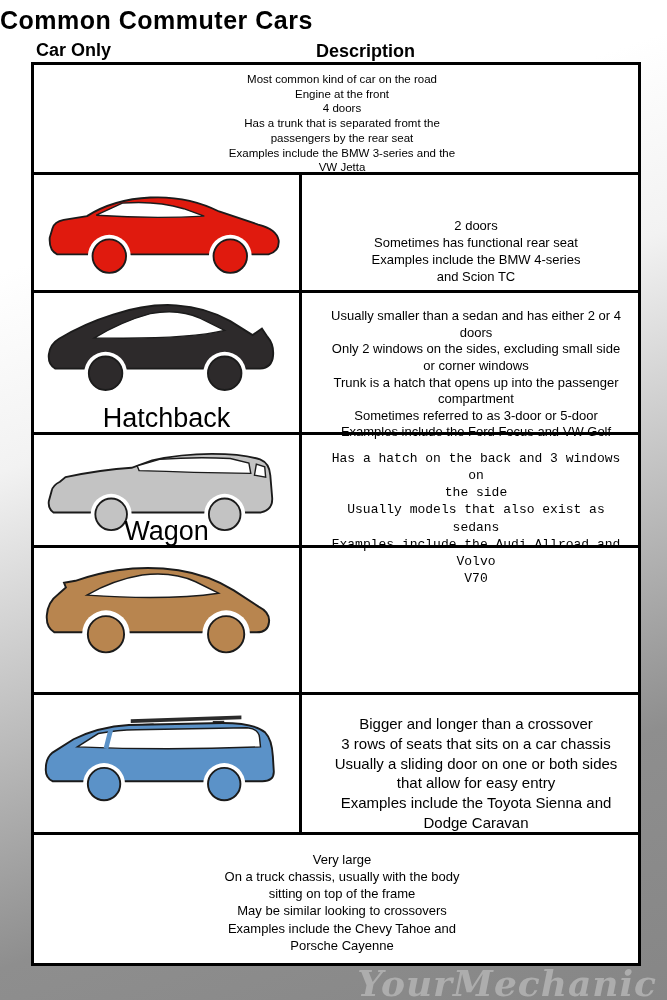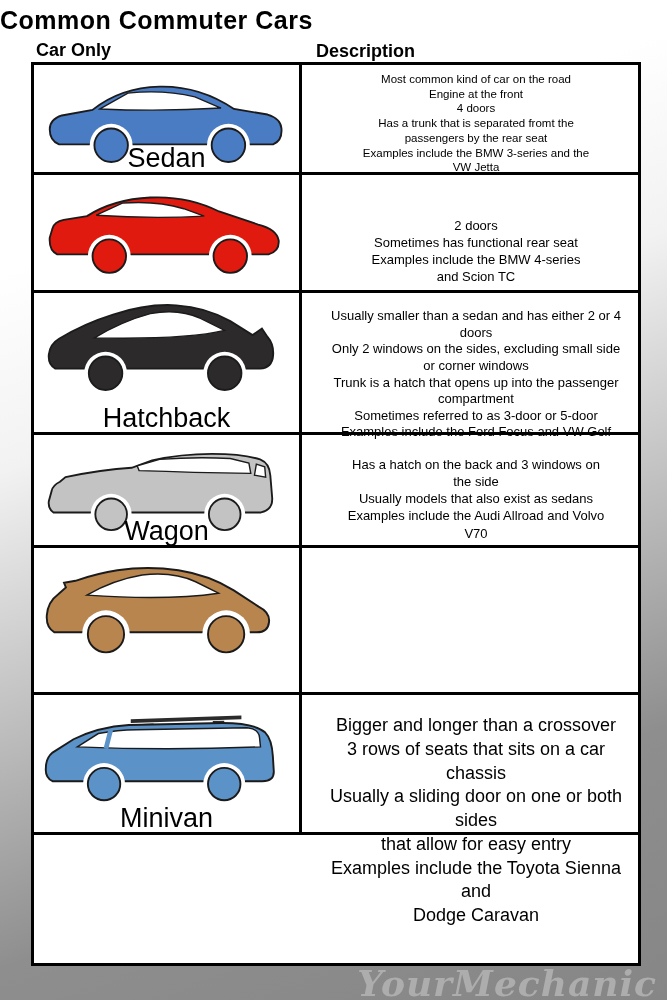--- a/index.html
+++ b/index.html
@@ -32,51 +32,40 @@
   .row.r4 .car, .row.r5 .car, .row.r6 .car { top:8px; width:248px; }
   .car-name {
     position:absolute; bottom:0px; left:0; width:100%;
     text-align:center; font-size:27px; color:#000; line-height:1.05;
   }
   .cell-desc { flex:1; padding-left:22px; padding-right:10px; }
   .desc-text { white-space:pre-line; color:#000; line-height:1.32;text-align:center; }
   .r0 { height:110px; } .r0 .desc-text { font-size:11.5px; padding-top:7px; line-height:1.28; }
   .r1 { height:118px; } .r1 .desc-text { font-size:13px; padding-top:42px; }
   .r2 { height:142px; } .r2 .desc-text { font-size:13px; padding-top:15px; line-height:1.28; }
-  .r3 { height:113px; } .r3 .desc-text { font-size:13px; padding-top:21px; }
+  .r3 { height:113px; } .r3 .desc-text { font-size:13px; padding-top:15px;font-family:Liberation Mono, monospace; }
   .r4 { height:147px; } .r4 .desc-text { font-size:13px; padding-top:12px; }
-  .r5 { height:140px; } .r5 .desc-text { font-size:18px; padding-top:19px; }
+  .r5 { height:140px; } .r5 .desc-text { font-size:15px; padding-top:19px; }
   .r6 { height:128px; } .r6 .desc-text { font-size:13px; padding-top:16px; }
   .watermark {
     position:absolute; right:10px; bottom:-4px;
     font-family:"DejaVu Serif", serif; font-style:italic; font-weight:bold;
     font-size:36px; color:#adadad; letter-spacing:1px;
   }
 </style>
 </head>
 <body>
 
 <div class="title">Common Commuter Cars</div>
 <div class="col-head head-type">Car Only</div>
 <div class="col-head head-desc">Description</div>
 
 <div class="cars-table">
 
   <div class="row r0">
-    <div class="cell-type">
-      <svg class="car" viewBox="0 0 260 112" aria-hidden="true">
-        <path d="M14,82 Q4,78 4,66 Q4,55 17,51 L50,45 Q80,21 122,20 Q165,19 202,44 L238,50 Q252,54 253,65 Q254,78 244,82 Z" stroke="#1b1b1b" stroke-width="2" fill="#4a7cc4"></path>
-        <path d="M58,44 L88,27 Q126,23 160,31 L188,43 Q124,47 58,44 Z" fill="#ffffff" stroke="#1b1b1b" stroke-width="1.5"></path>
-        <circle cx="70" cy="83" r="23" fill="#ffffff"></circle>
-        <circle cx="70" cy="83" r="18" stroke="#1b1b1b" stroke-width="2" fill="#4a7cc4"></circle>
-        <circle cx="196" cy="83" r="23" fill="#ffffff"></circle>
-        <circle cx="196" cy="83" r="18" stroke="#1b1b1b" stroke-width="2" fill="#4a7cc4"></circle>
-      </svg>
-      <div class="car-name">Sedan</div>
-    </div>
     <div class="cell-desc">
       <div class="desc-text">Most common kind of car on the road
 Engine at the front
 4 doors
 Has a trunk that is separated fromt the
 passengers by the rear seat
 Examples include the BMW 3-series and the
 VW Jetta</div>
     </div>
   </div>
@@ -164,30 +153,37 @@
       <svg class="car" viewBox="0 0 260 112" aria-hidden="true">
         <path d="M92,21 L208,17 L208,13 L92,17 Z M104,22 l12,-0.5 l0,6 l-12,0.5 Z M178,19 l12,-0.5 l0,6 l-12,0.5 Z" fill="#2b2b2b"></path>
         <path d="M10,82 Q2,78 3,68 Q3,58 10,52 L32,38 Q58,25 90,23 L188,21 Q222,21 233,31 Q240,38 241,56 L242,72 Q242,82 230,82 Z" stroke="#1b1b1b" stroke-width="2" fill="#5b92c8"></path>
         <path d="M36,46 L58,32 Q78,28 98,28 L214,26 Q226,27 227,36 L228,46 Q130,50 36,46 Z" fill="#ffffff" stroke="#1b1b1b" stroke-width="1.5"></path>
         <line x1="71" y1="28" x2="66" y2="48" stroke-width="5" stroke="#5b92c8"></line>
         <circle cx="64" cy="85" r="22" fill="#ffffff"></circle>
         <circle cx="64" cy="85" r="17" stroke="#1b1b1b" stroke-width="2" fill="#5b92c8"></circle>
         <circle cx="190" cy="85" r="22" fill="#ffffff"></circle>
         <circle cx="190" cy="85" r="17" stroke="#1b1b1b" stroke-width="2" fill="#5b92c8"></circle>
       </svg>
-      <div class="car-name">Minivan</div>
     </div>
     <div class="cell-desc">
       <div class="desc-text">Bigger and longer than a crossover
 3 rows of seats that sits on a car chassis
 Usually a sliding door on one or both sides
 that allow for easy entry
 Examples include the Toyota Sienna and
 Dodge Caravan</div>
     </div>
   </div>
 
   <div class="row r6">
+    <div class="cell-desc">
+      <div class="desc-text">Very large
+On a truck chassis, usually with the body
+sitting on top of the frame
+May be similar looking to crossovers
+Examples include the Chevy Tahoe and
+Porsche Cayenne</div>
+    </div>
   </div>
 
 </div>
 
 <div class="watermark">YourMechanic</div>
 
 </body></html>

